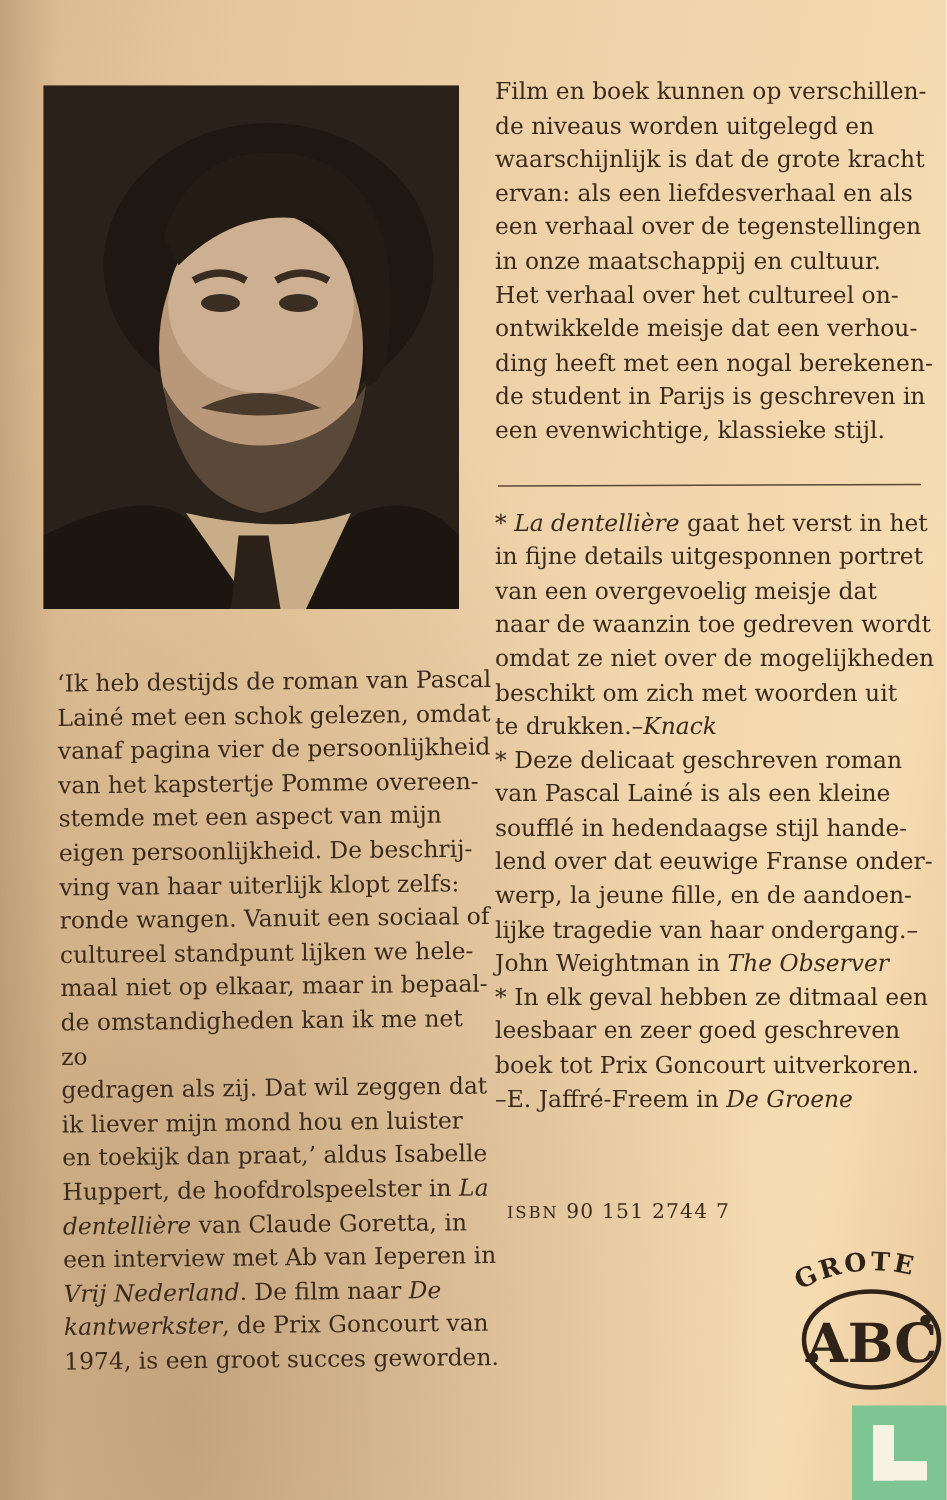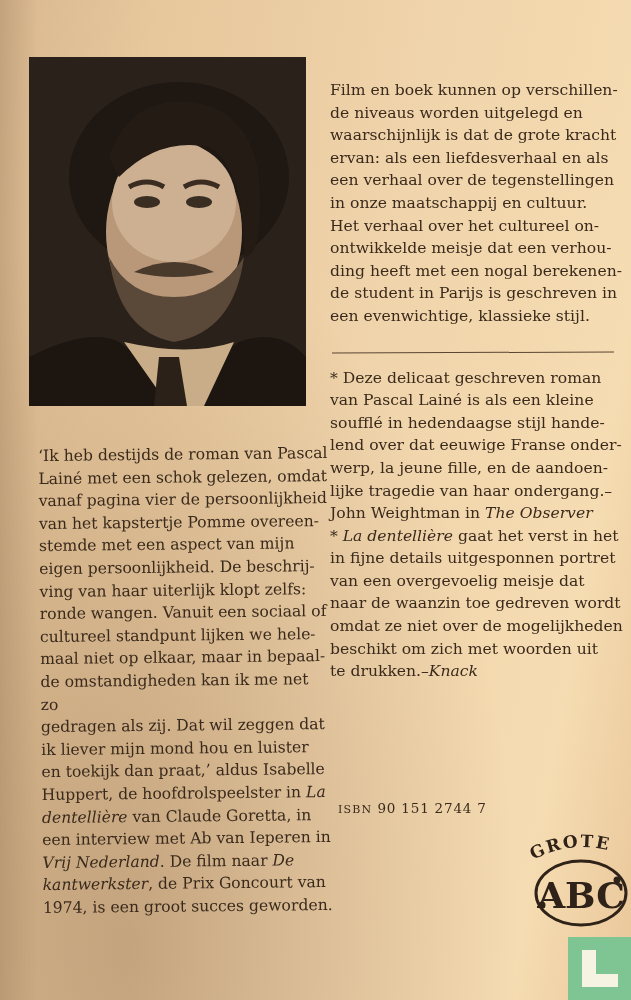--- a/index.html
+++ b/index.html
@@ -18,21 +18,21 @@
   .photo {
     position: absolute; left: 29px; top: 57px; width: 277px; height: 349px;
     background: radial-gradient(ellipse at 50% 45%, #6b5a4a 0%, #3d3128 35%, #231b15 70%, #1a140f 100%);
     overflow: hidden;
   }
   .photo svg { display: block; width: 100%; height: 100%; }
   .col { position: absolute; font-size: 15.6px; line-height: 22.6px; }
   .col p { margin: 0; white-space: pre-line; }
   .left-col { left: 38px; top: 445px; width: 290px; transform: rotate(-0.6deg); transform-origin: top left; }
   .right-col { left: 330px; top: 50px; width: 300px; }
-  .right-col .intro { margin-bottom: 0; margin-top: 29px; }
+  .right-col .intro { margin-bottom: 0; }
   .divider { height: 0; border-top: 1.5px solid #5a4633; width: 282px; margin: 24px 0 14px 2px; transform: rotate(-0.2deg); }
   i, .it { font-style: italic; }
   .isbn { position: absolute; left: 338px; top: 800px; font-size: 13.5px; letter-spacing: 0.8px; }
   .isbn .lbl { font-size: 11px; letter-spacing: 1.2px; text-align: center; }
   .logo { position: absolute; left: 525px; top: 830px; width: 106px; height: 105px; }
   .wm { position: absolute; left: 568px; top: 937px; width: 63px; height: 63px; background: #7fc593; }
   .wm-l { position: absolute; left: 14px; top: 13px; width: 14px; height: 37px; background: #f7f3e3; }
   .wm-b { position: absolute; left: 14px; top: 37px; width: 36px; height: 13px; background: #f7f3e3; }
 </style>
 </head>
@@ -65,34 +65,38 @@
 waarschijnlijk is dat de grote kracht
 ervan: als een liefdesverhaal en als
 een verhaal over de tegenstellingen
 in onze maatschappij en cultuur.
 Het verhaal over het cultureel on-
 ontwikkelde meisje dat een verhou-
 ding heeft met een nogal berekenen-
 de student in Parijs is geschreven in
 een evenwichtige, klassieke stijl.</p>
   <div class="divider"></div>
+  <p><span>* </span><span class="it">La dentellière</span><span> gaat het verst in het
+in fijne details uitgesponnen portret
+van een overgevoelig meisje dat
+naar de waanzin toe gedreven wordt
+omdat ze niet over de mogelijkheden
+beschikt om zich met woorden uit
+te drukken.–</span><span class="it">Knack</span></p>
   <p><span>* </span><span>Deze delicaat geschreven roman
 van Pascal Lainé is als een kleine
 soufflé in hedendaagse stijl hande-
 lend over dat eeuwige Franse onder-
 werp, la jeune fille, en de aandoen-
 lijke tragedie van haar ondergang.–
 John Weightman in </span><span class="it">The Observer</span></p>
-  <p><span>* </span><span class="it">La dentellière</span><span> gaat het verst in het
-in fijne details uitgesponnen portret
-van een overgevoelig meisje dat
-naar de waanzin toe gedreven wordt
-omdat ze niet over de mogelijkheden
-beschikt om zich met woorden uit
-te drukken.–</span><span class="it">Knack</span></p>
+  <p><span>* </span><span>In elk geval hebben ze ditmaal een
+leesbaar en zeer goed geschreven
+boek tot Prix Goncourt uitverkoren.
+–E. Jaffré-Freem in </span><span class="it">De Groene</span></p>
 </div>
 
 <div class="col left-col">
   <p><span>‘Ik heb destijds de roman van Pascal
 Lainé met een schok gelezen, omdat
 vanaf pagina vier de persoonlijkheid
 van het kapstertje Pomme overeen-
 stemde met een aspect van mijn
 eigen persoonlijkheid. De beschrij-
 ving van haar uiterlijk klopt zelfs:

